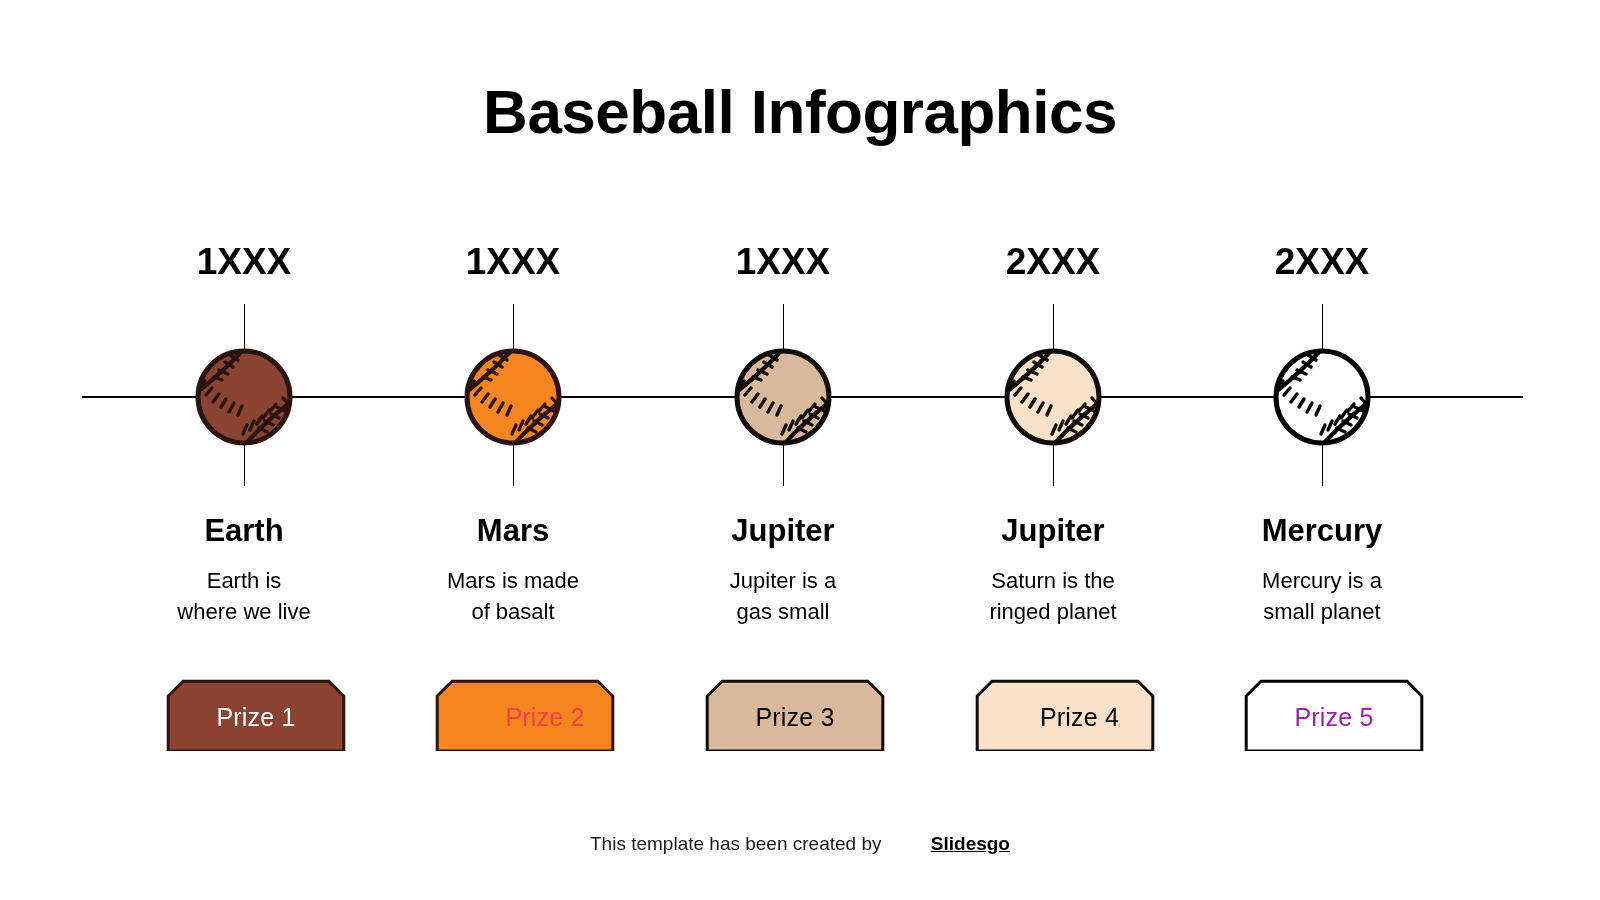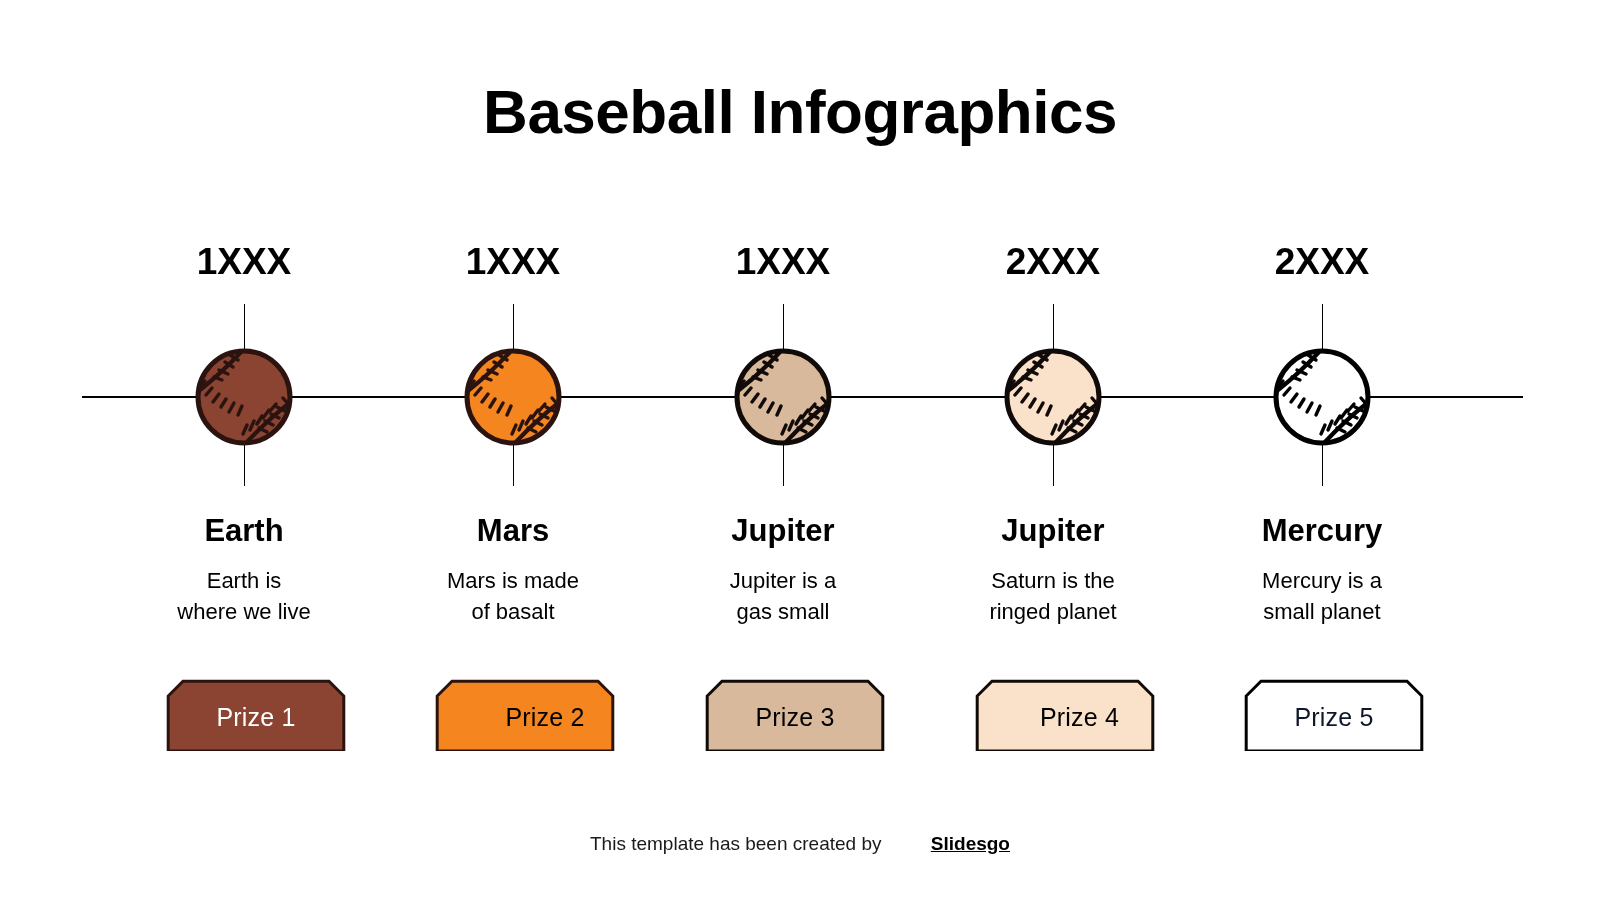--- a/index.html
+++ b/index.html
@@ -212,21 +212,21 @@
         </g>
       </svg>
     </div>
     <div class="name">Mars</div>
     <div class="desc">Mars is made
 of basalt</div>
     <div class="tag-wrap">
       <svg class="tag-svg" width="180" height="72" viewBox="0 0 180 72">
         <path class="tag-path" d="M2.2 72 L2.2 17 L17 2.2 L163 2.2 L177.8 17 L177.8 72 Z" stroke-width="3" fill="#F5851F" stroke="#2B1410"></path>
       </svg>
-      <div class="tag-label" style="color: #000000; margin-left: 40px;">Prize 2</div>
+      <div class="tag-label" style="color: #ef4444; margin-left: 40px;">Prize 2</div>
     </div>
   </div>
 
   <div class="col c2">
     <div class="year">1XXX</div>
     <div class="stem stem-top"></div>
     <div class="stem stem-bottom"></div>
     <div class="ball-wrap">
       <svg class="ball-svg" width="102" height="102" viewBox="0 0 102 102">
         <circle class="ball-body" cx="51" cy="51" r="46" stroke-width="5" fill="#D9B99B" stroke="#100A08"></circle>
@@ -290,21 +290,21 @@
         </g>
       </svg>
     </div>
     <div class="name">Mercury</div>
     <div class="desc">Mercury is a
 small planet</div>
     <div class="tag-wrap">
       <svg class="tag-svg" width="180" height="72" viewBox="0 0 180 72">
         <path class="tag-path" d="M2.2 72 L2.2 17 L17 2.2 L163 2.2 L177.8 17 L177.8 72 Z" stroke-width="3" fill="#FFFFFF" stroke="#000000"></path>
       </svg>
-      <div class="tag-label" style="color: #0f172a;">Prize 5</div>
+      <div class="tag-label" style="color: #a21caf;">Prize 5</div>
     </div>
   </div>
 
   <div class="footer">
     <span>This template has been created by </span><a class="brand" href="#">Slidesgo</a>
   </div>
 
 </div>
 
 </body></html>

